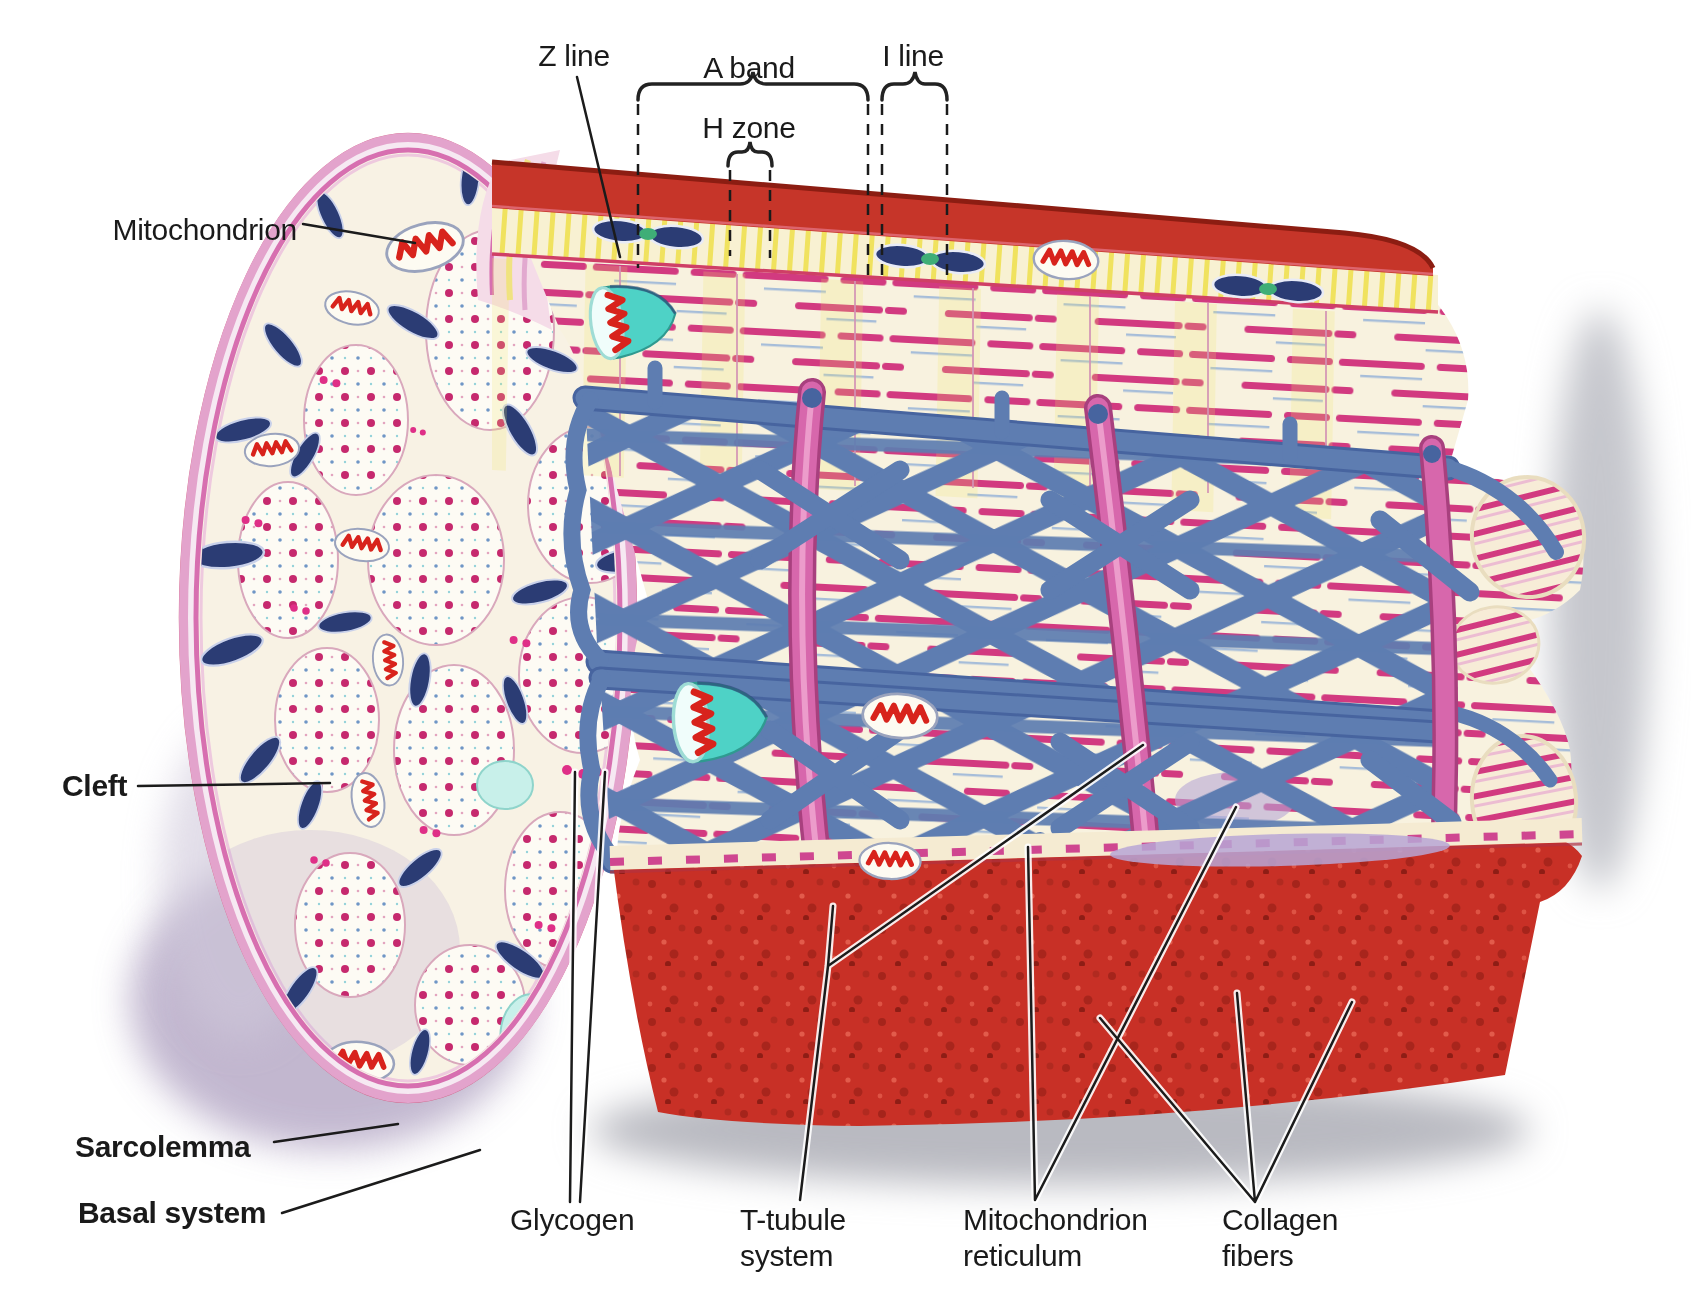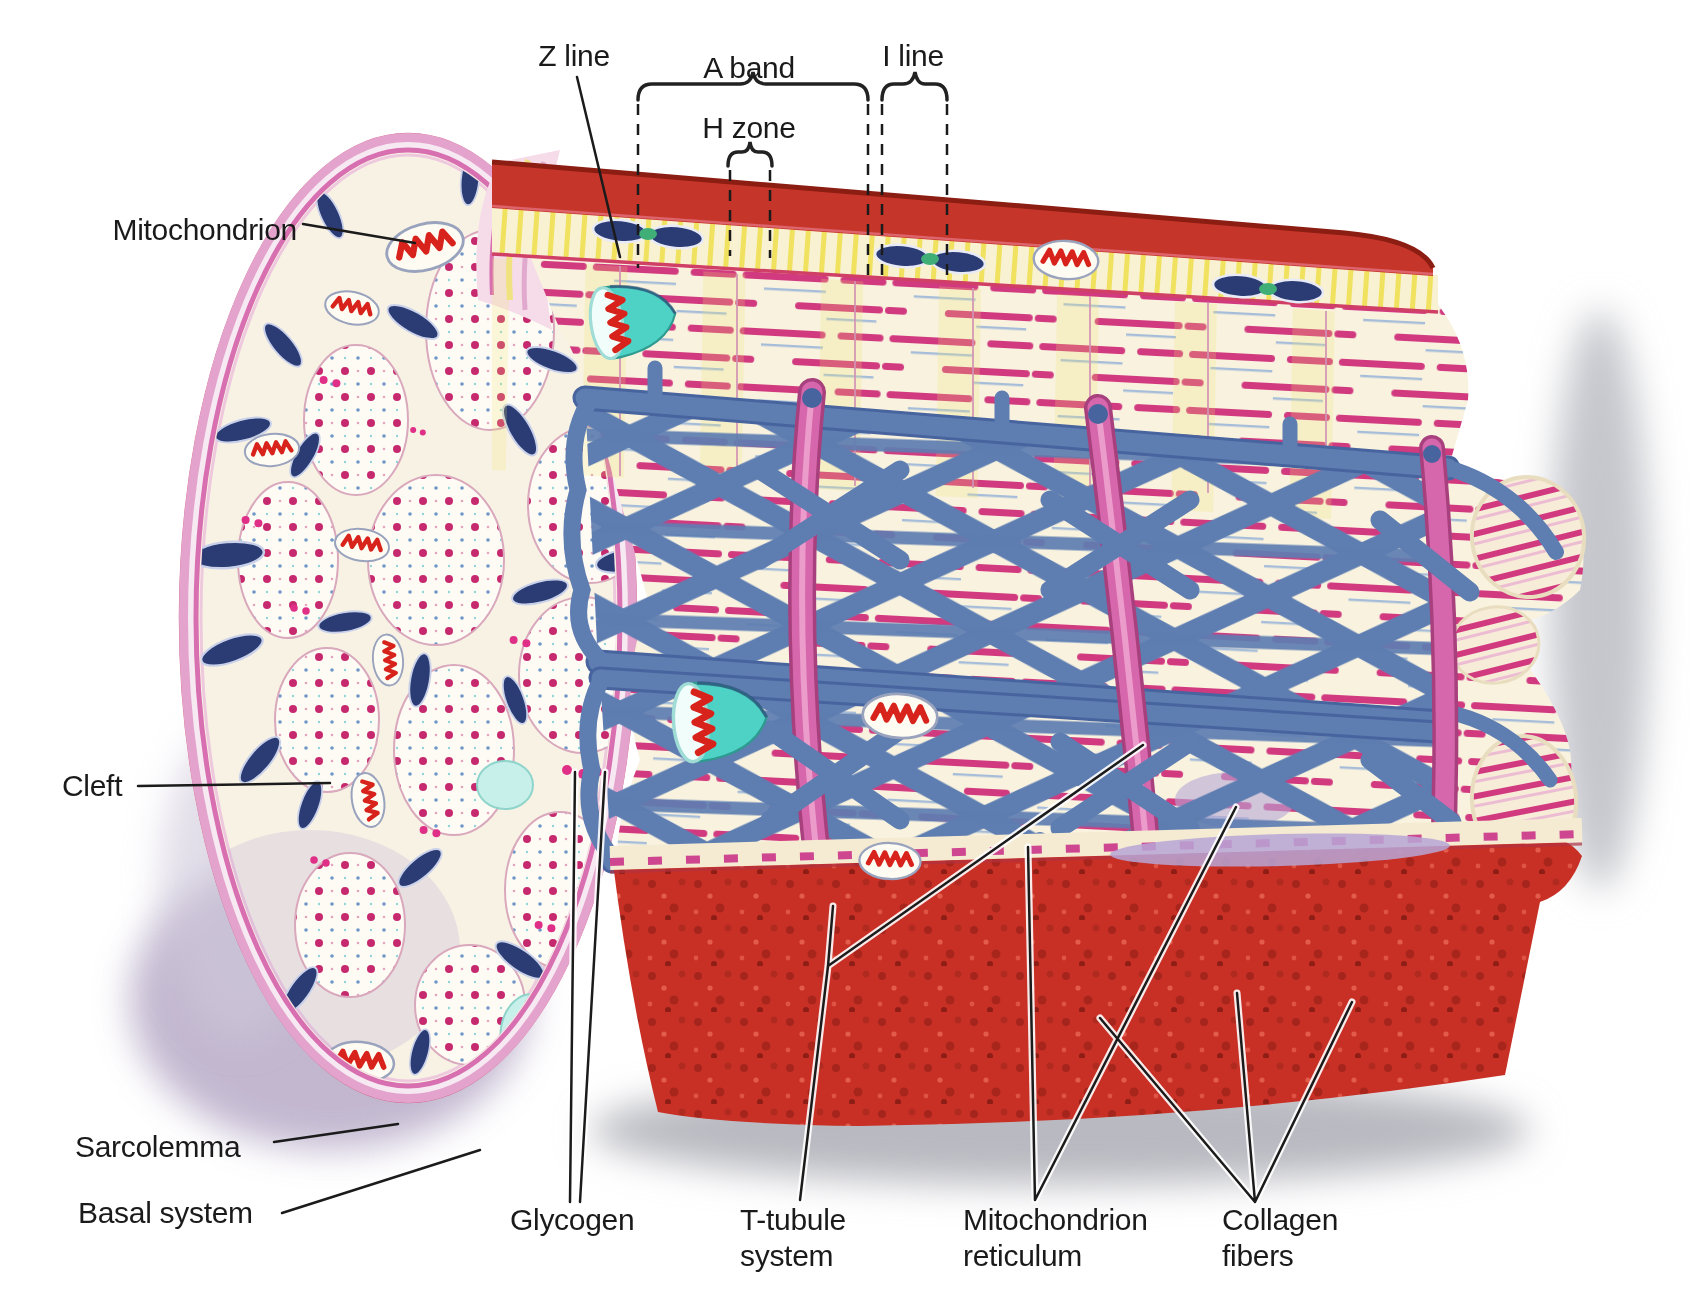--- a/index.html
+++ b/index.html
@@ -3,21 +3,21 @@
 <meta charset="utf-8">
 <style>
   html,body{margin:0;padding:0;background:#fff;}
   #stage{position:relative;width:1691px;height:1314px;background:#fff;overflow:hidden;
          font-family:"Liberation Sans",sans-serif;}
   #art{position:absolute;left:0;top:0;}
   .lbl{position:absolute;font-size:30px;line-height:36px;letter-spacing:-0.3px;
        color:var(--ink,#1a1a1a);white-space:nowrap;font-weight:500;}
   .ctr{transform:translate(-50%,-50%);}
   .rt{transform:translate(-100%,-50%);margin-top:10px;}
-  .lt{transform:translate(0,-50%);}
+  .lt{transform:translate(0,-50%);font-weight:bold;}
   .blk2{display:inline-block;}
   .tac{text-align:left;}
 </style>
 </head>
 <body>
 
 <div id="stage">
 
 <svg id="art" width="1691" height="1314" viewBox="0 0 1691 1314">
   <defs>

